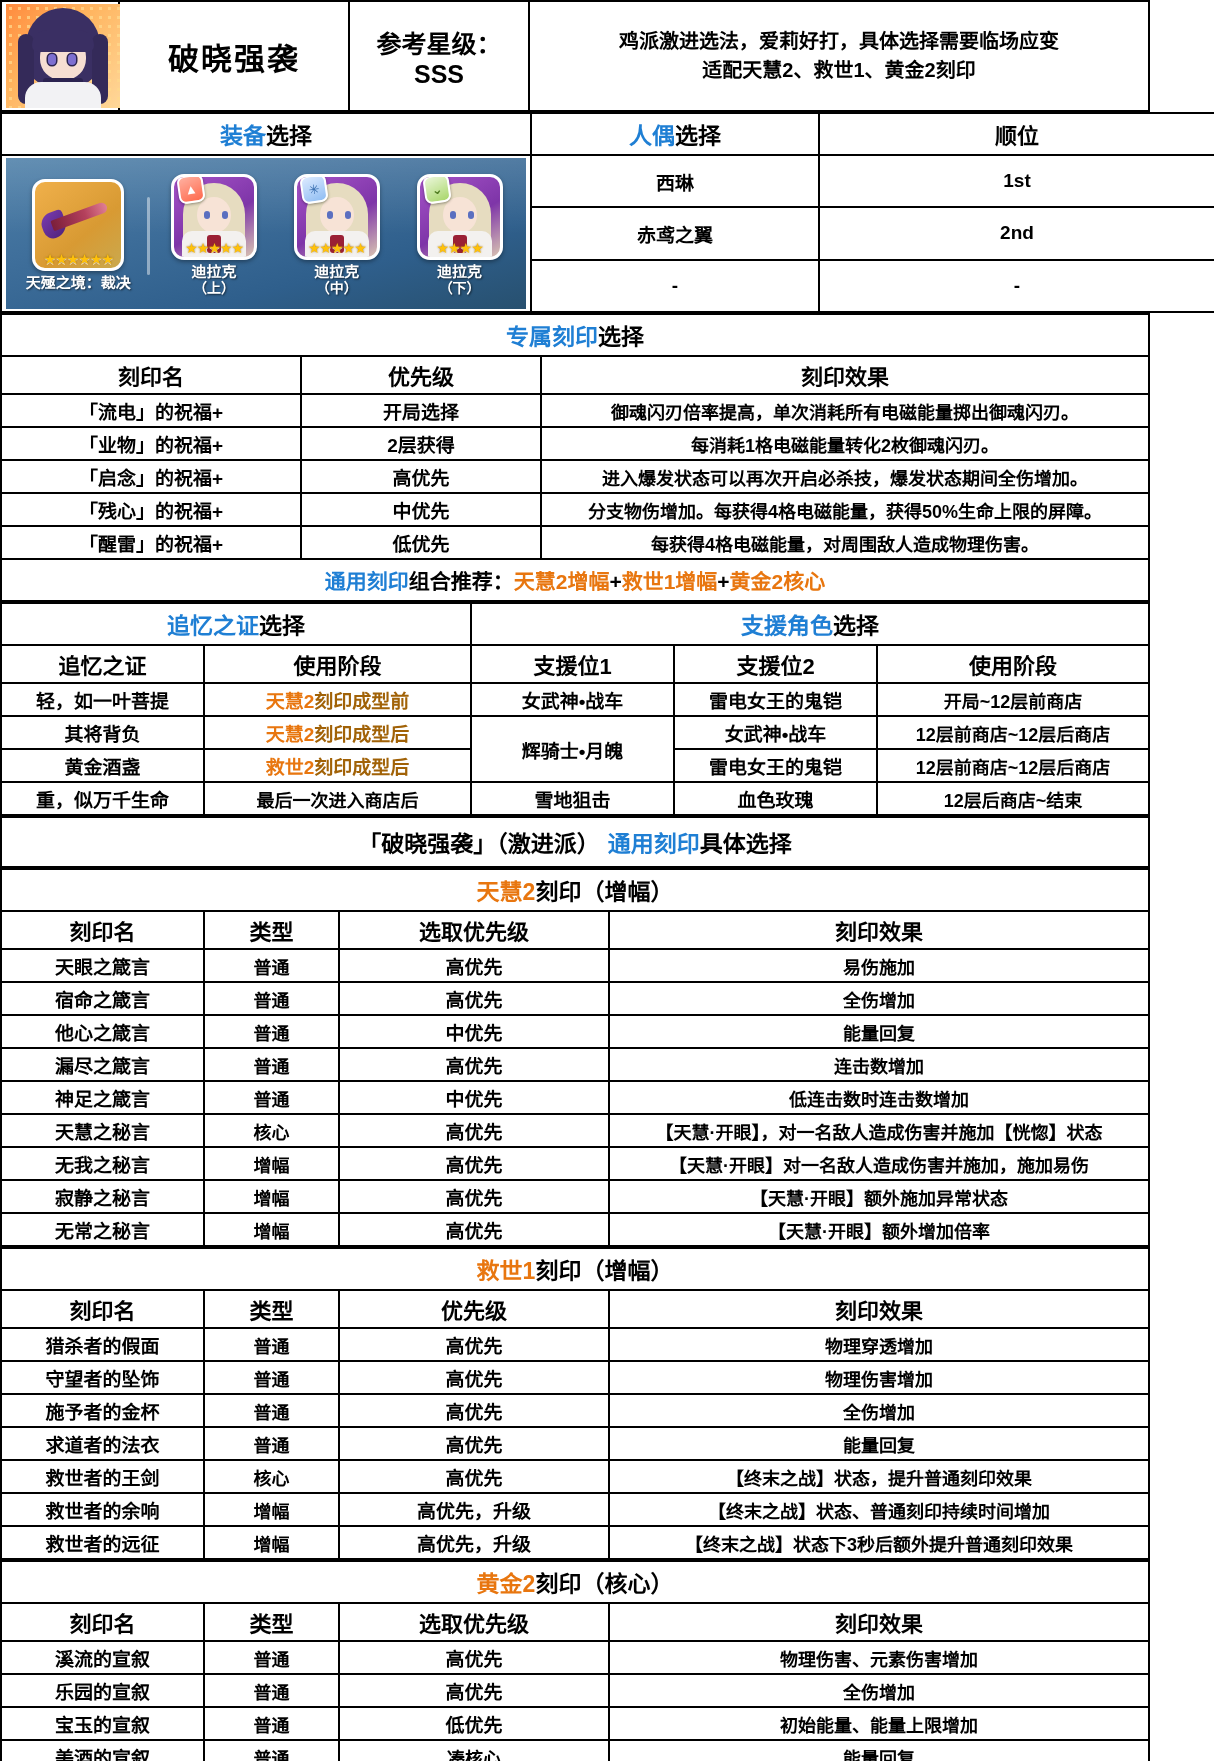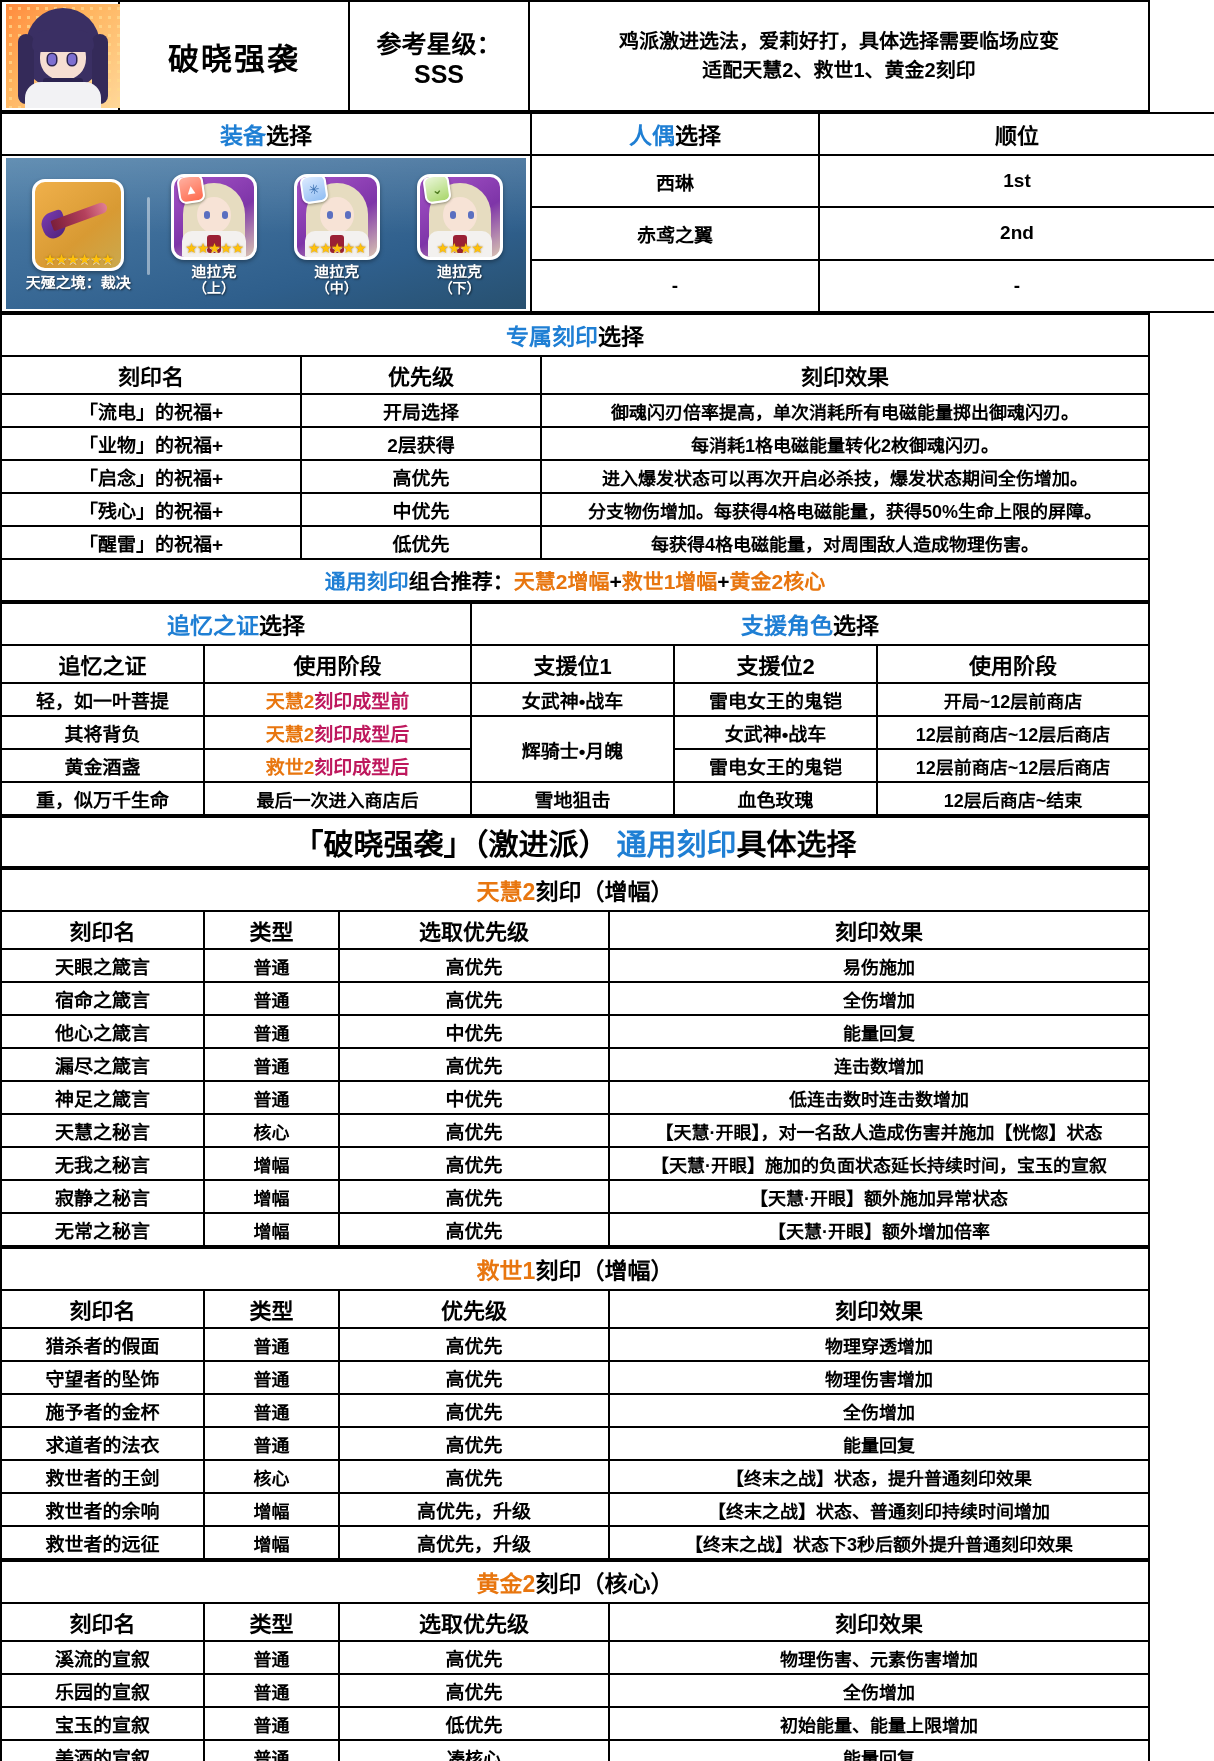--- a/index.html
+++ b/index.html
@@ -183,21 +183,21 @@
 
   
   .rowtext { font-size: 19px; font-weight: bold; }
   .hdrtext { font-size: 22px; font-weight: bold; }
   .eff     { font-size: 18px; font-weight: bold; margin-left: 29px; }
 
   .c-red    { color: #ff0000; }
   .c-purple { color: #7030a0; }
   .c-cyan   { color: #22b0f0; }
   .c-orange { color: #e8760f; }
-  .c-black  { color: #be185d; }
+  .c-black  { color: #a16207; }
 
   td.tall { height: 36px; }
 </style>
 </head>
 <body>
 
 <div class="page">
 
   <table class="grid">
     <colgroup>
@@ -441,21 +441,21 @@
       <td class="rowtext">雪地狙击</td>
       <td class="rowtext">血色玫瑰</td>
       <td class="eff">12层后商店~结束</td>
     </tr>
   </tbody>
     </table>
 
   <table class="grid">
     <tbody>
         <tr>
-      <td class="banner" style="height:50px;font-size:30px">
+      <td class="banner" style="height:50px;font-size:23px">
         <span class="black">「破晓强袭」（激进派）</span><span style="display:inline-block;width:8px"></span><span class="blue">通用刻印</span><span class="black">具体选择</span>
       </td>
     </tr>
   </tbody>
     </table>
 
   <table class="grid">
     <colgroup>
       <col style="width:203px">
         <col style="width:135px">
@@ -508,21 +508,21 @@
     <tr>
       <td class="rowtext">天慧之秘言</td>
       <td class="eff">核心</td>
       <td class="rowtext c-red">高优先</td>
       <td class="eff">【天慧·开眼】，对一名敌人造成伤害并施加【恍惚】状态</td>
     </tr>
     <tr>
       <td class="rowtext">无我之秘言</td>
       <td class="eff">增幅</td>
       <td class="rowtext c-red">高优先</td>
-      <td class="eff">【天慧·开眼】施加的负面状态延长持续时间，宝玉的宣叙</td>
+      <td class="eff">【天慧·开眼】对一名敌人造成伤害并施加，施加易伤</td>
     </tr>
     <tr>
       <td class="rowtext">寂静之秘言</td>
       <td class="eff">增幅</td>
       <td class="rowtext c-red">高优先</td>
       <td class="eff">【天慧·开眼】额外施加异常状态</td>
     </tr>
     <tr>
       <td class="rowtext">无常之秘言</td>
       <td class="eff">增幅</td>

